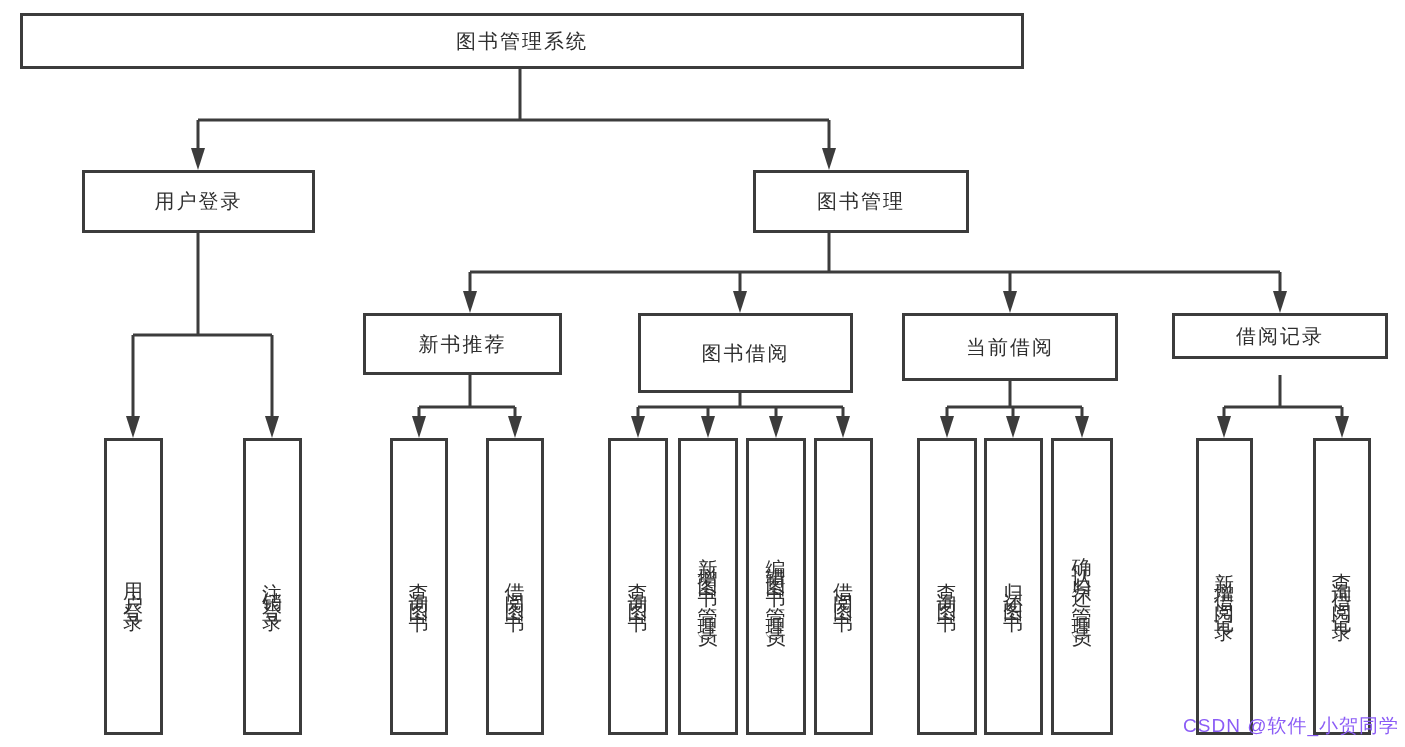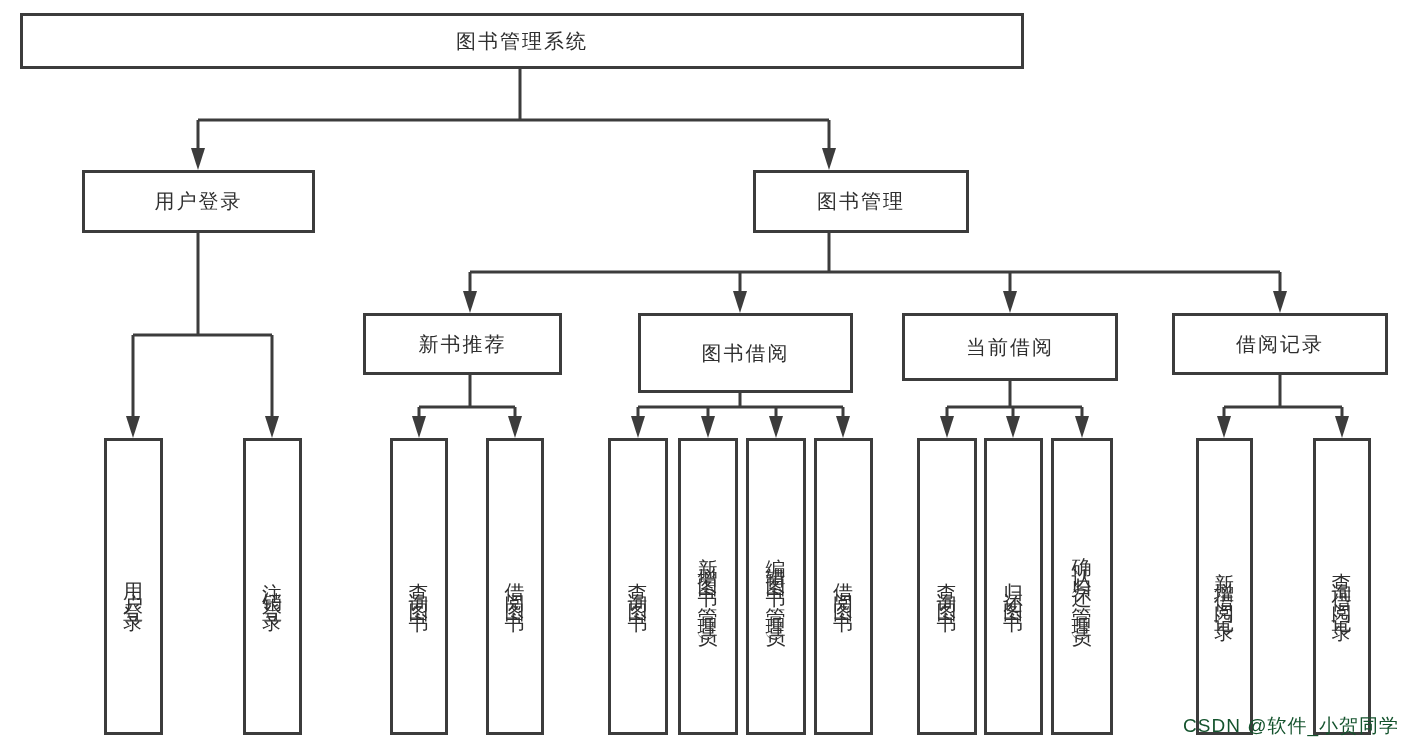--- a/index.html
+++ b/index.html
@@ -48,21 +48,21 @@
     font-size: 20px;
     letter-spacing: 10px;
     line-height: 1;
     white-space: nowrap;
   }
   .watermark {
     position: absolute;
     right: 6px;
     bottom: 8px;
     font-size: 19px;
-    color: #14532d;
+    color: #8b5cf6;
     letter-spacing: 1px;
     z-index: 5;
   }
 </style>
 </head>
 <body>
 
 <div id="canvas">
 
   <svg id="connectors" viewBox="0 0 1405 747" xmlns="http://www.w3.org/2000/svg">
@@ -111,21 +111,21 @@
 
   <div class="box" style="left:363px; top:313px; width:199px; height:62px;">
     <span>新书推荐</span>
   </div>
   <div class="box" style="left:638px; top:313px; width:215px; height:80px;">
     <span>图书借阅</span>
   </div>
   <div class="box" style="left:902px; top:313px; width:216px; height:68px;">
     <span>当前借阅</span>
   </div>
-  <div class="box" style="left:1172px; top:313px; width:216px; height:62px;">
+  <div class="box" style="left:1172px; top:313px; width:216px; height:46px;">
     <span>借阅记录</span>
   </div>
 
   <div class="vbox" style="left:104px; width:59px;">
     <span>用户登录</span>
   </div>
   <div class="vbox" style="left:243px; width:59px;">
     <span>注销登录</span>
   </div>
 

